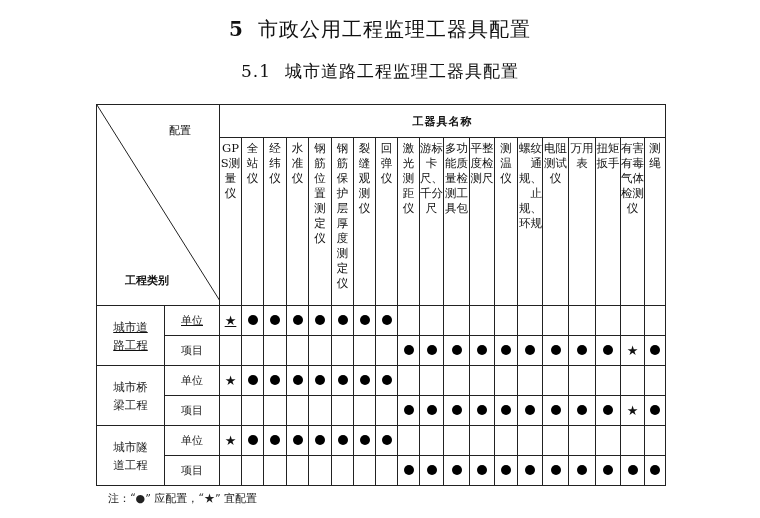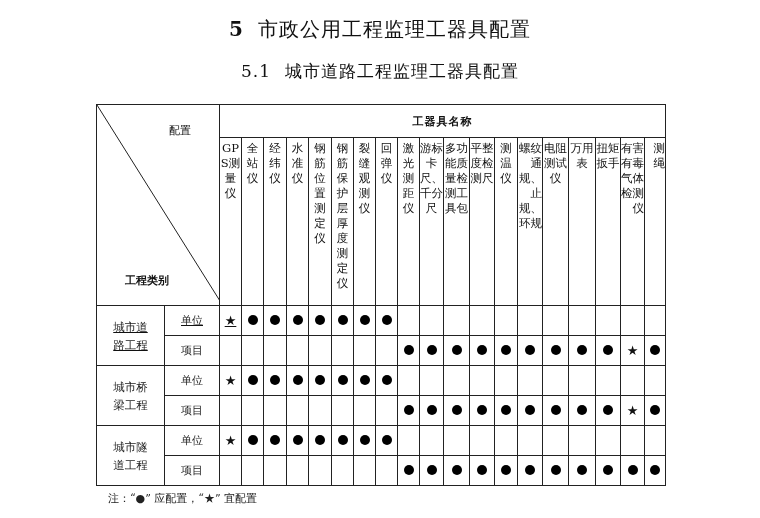--- a/index.html
+++ b/index.html
@@ -137,24 +137,24 @@
         </td>
         <td class="vh" style="height: 164px;">
           <span>电阻测试仪</span>
         </td>
         <td class="vh" style="height: 164px;">
           <span>万用表</span>
         </td>
         <td class="vh" style="height: 164px;">
           <span>扭矩扳手</span>
         </td>
-        <td class="vh" style="height: 164px; text-align: right;">
+        <td class="vh" style="height: 164px;">
           <span>有害有毒气体检测仪</span>
         </td>
-        <td class="vh" style="height: 164px; text-align: right;">
+        <td class="vh" style="height: 164px;">
           <span>测绳</span>
         </td>
       </tr>
   <tr style="height: 30px; text-decoration: underline;">
         <td rowspan="2" class="cat-cell">
           <div>城市道</div>
           <div>路工程</div>
         </td>
         <td class="sub-cell">单位</td>
         <td class="mark"><span class="star">★</span></td>

